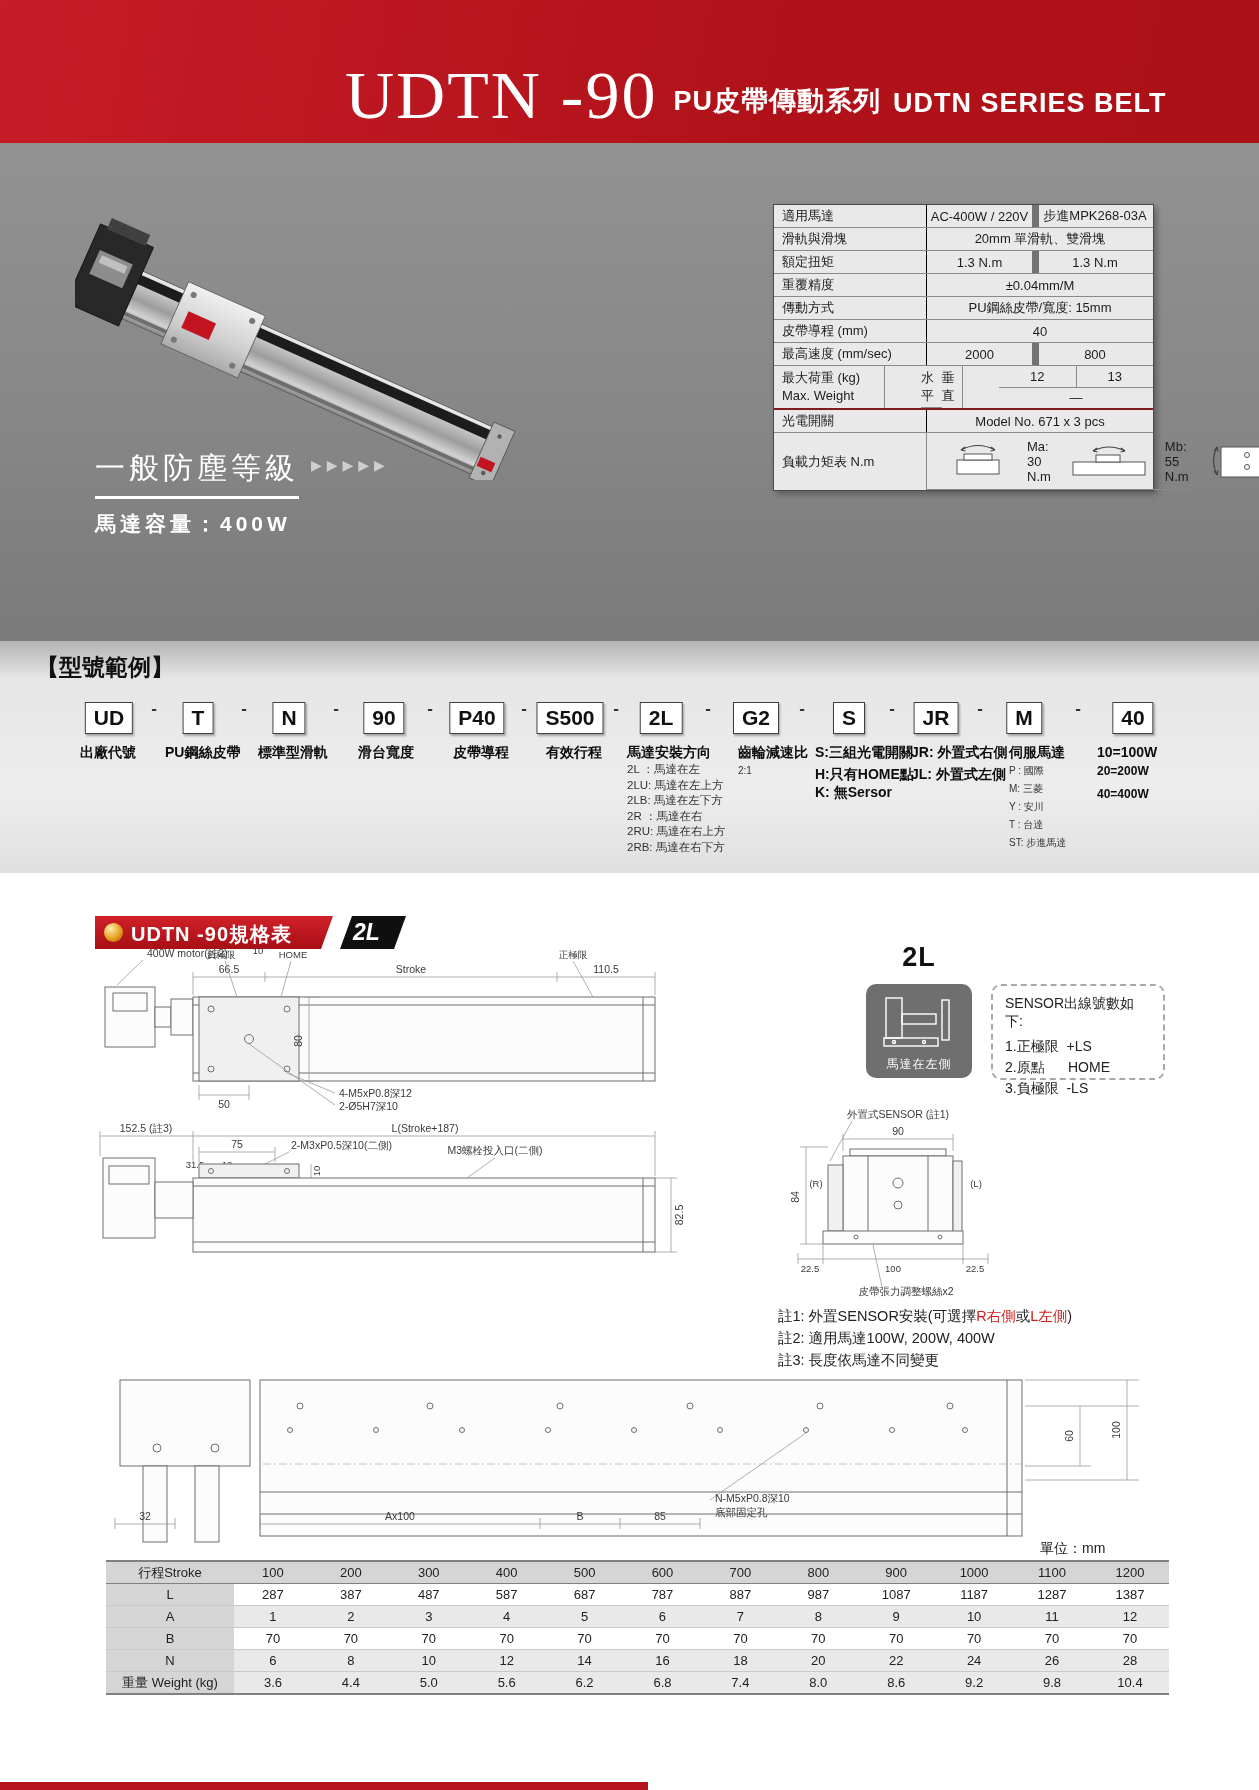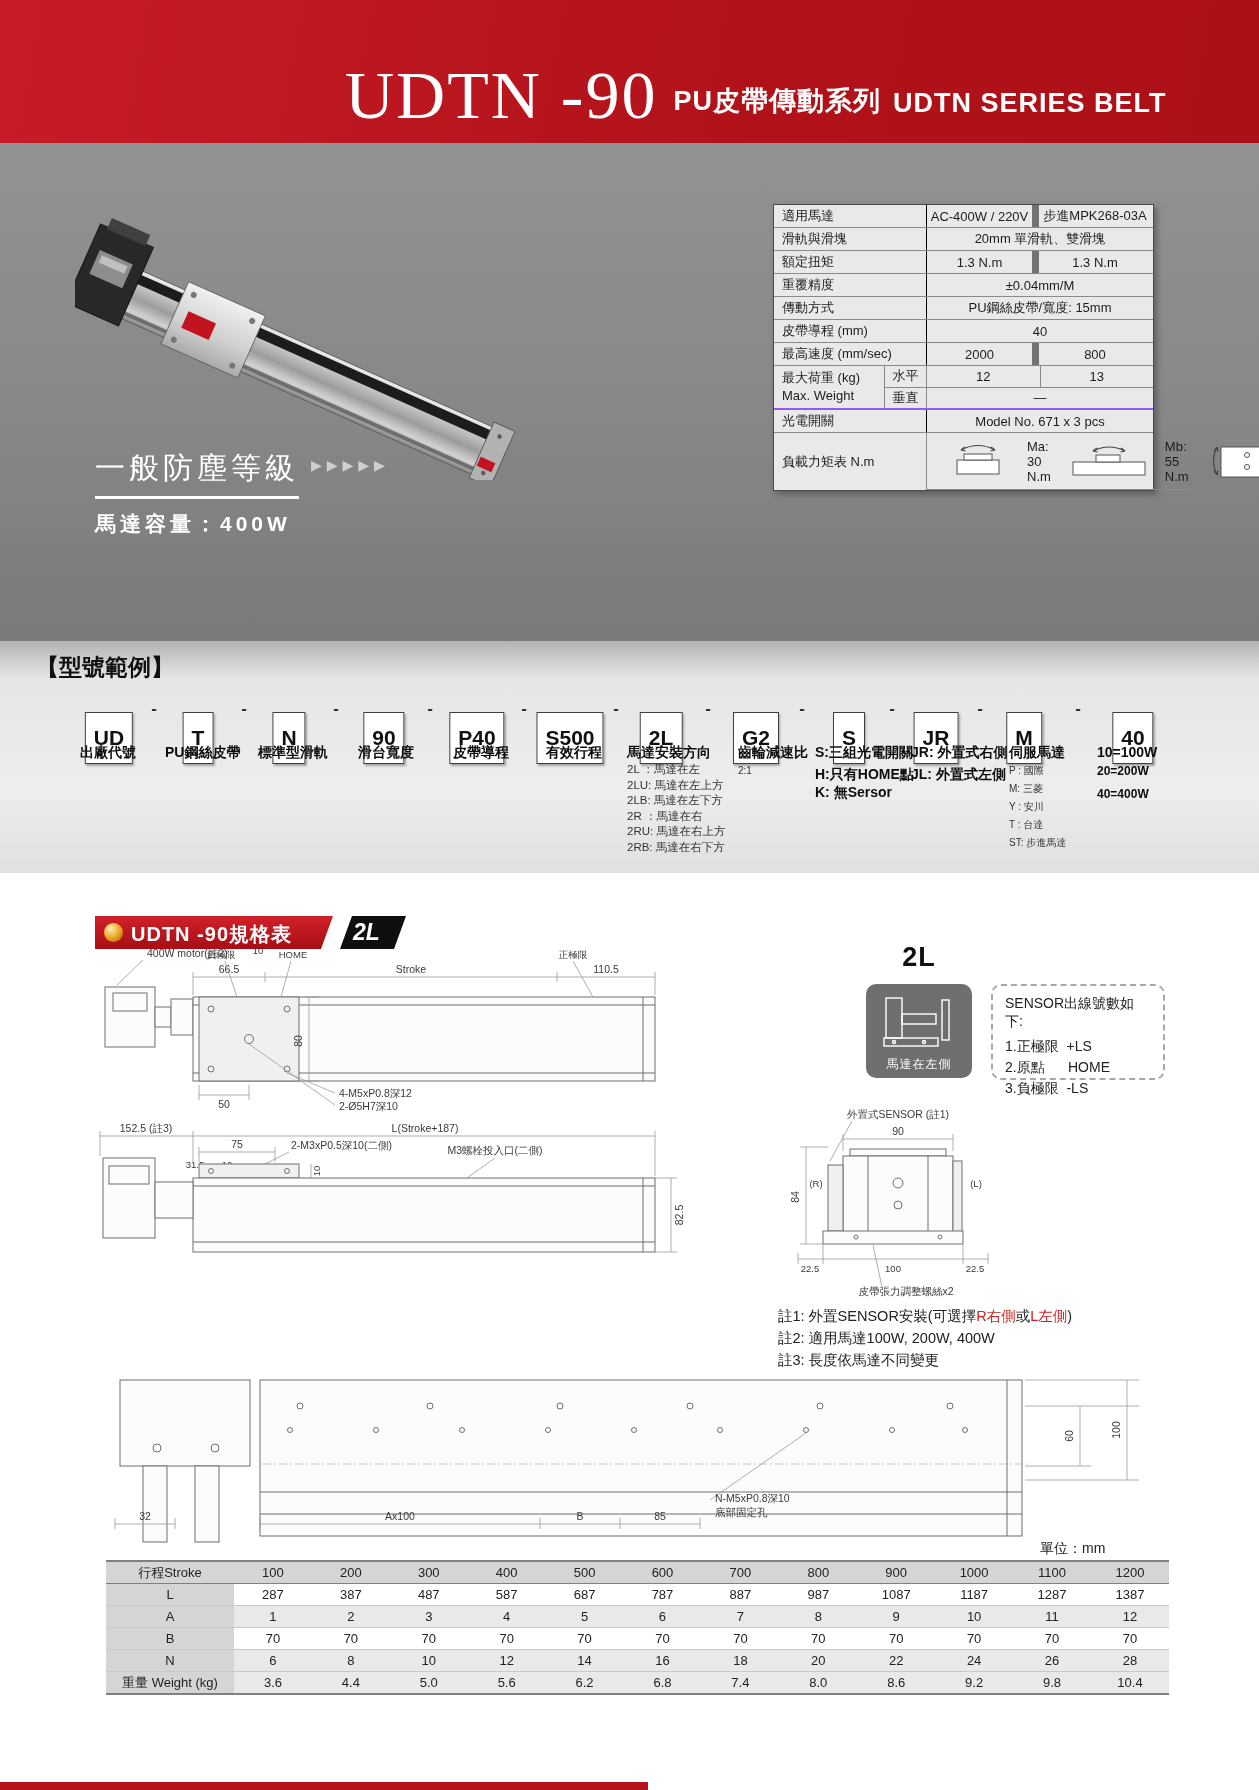--- a/index.html
+++ b/index.html
@@ -25,23 +25,23 @@
   .dust-cap{margin-top:11px;font-size:21px;font-weight:bold;letter-spacing:4px;}
 
   
   .spec{position:absolute;left:773px;top:204px;width:379px;background:#e9e9e9;
         border:1px solid #4a4a4a;font-size:13px;color:#1c1c1c;box-shadow:3px 3px 6px rgba(0,0,0,.3);}
   .sr{display:flex;border-bottom:1px solid #8a8a8a;height:23px;box-sizing:border-box;}
   .sl{width:153px;border-right:1px solid #000000;display:flex;align-items:center;padding-left:8px;box-sizing:border-box;flex:none;}
   .sv{width:112px;border-right:7px solid #737373;display:flex;align-items:center;justify-content:center;box-sizing:border-box;flex:none;}
   .sv:last-child{border-right:none;}
   .sspan{flex:1;display:flex;align-items:center;justify-content:center;}
-  .mw{display:flex;height:44px;border-bottom:2px solid #8b5cf6;box-sizing:border-box;}
+  .mw{display:flex;height:44px;border-bottom:2px solid #7f1d1d;box-sizing:border-box;gap:36px;}
   .mw-lbl{width:111px;border-right:1px solid #8a8a8a;display:flex;flex-direction:column;justify-content:center;padding-left:8px;box-sizing:border-box;flex:none;line-height:1.4;}
-  .mw-sub{width:42px;border-right:1px solid #8a8a8a;display:flex;flex-direction:column;flex:none;box-sizing:border-box;}
+  .mw-sub{width:42px;border-right:1px solid #8a8a8a;display:flex;flex-direction:row;flex:none;box-sizing:border-box;}
   .mw-sub div{flex:1;display:flex;align-items:center;justify-content:center;}
   .mw-sub div:first-child{border-bottom:1px solid #8a8a8a;}
   .mw-vals{flex:1;display:flex;flex-direction:column;}
   .mw-top{flex:1;display:flex;border-bottom:1px solid #8a8a8a;}
   .mw-top div{flex:1;display:flex;align-items:center;justify-content:center;}
   .mw-top div:first-child{border-right:1px solid #8a8a8a;}
   .mw-bot{flex:1;display:flex;align-items:center;justify-content:center;}
   .torq{display:flex;}
   .torq-lbl{width:153px;border-right:1px solid #8a8a8a;display:flex;align-items:center;padding-left:8px;box-sizing:border-box;flex:none;}
   .torq-rows{flex:1;display:flex;flex-direction:row;}
@@ -49,22 +49,22 @@
   .torq-row:last-child{border-bottom:none;}
   .torq-row svg{flex:none;}
   .tq{stroke:#555;fill:#ffffff;stroke-width:1;}
   .tqa{stroke:#444;fill:none;stroke-width:1.2;}
 
   
   .band-light{position:absolute;left:0;top:641px;width:1259px;height:232px;
               background:linear-gradient(180deg,#b3b3b3 0%,#e6e6e6 16%,#ededed 65%,#e0e0e0 100%);}
   .model-title{position:absolute;left:36px;top:652px;font-size:23px;font-weight:bold;color:#111;}
   .code-row{position:absolute;left:0;top:694px;width:1259px;height:36px;}
-  .mbox{position:absolute;top:18px;transform:translateX(-50%);background:#fff;border:1px solid #3f3f3f;
-        padding:13px 8px;font-weight:bold;font-size:21px;color:#101010;box-shadow:1.5px 1.5px 2px rgba(0,0,0,.3);}
+  .mbox{position:absolute;top:8px;transform:translateX(-50%);background:#fff;border:1px solid #3f3f3f;
+        padding:3px 8px;font-weight:bold;font-size:21px;color:#101010;box-shadow:1.5px 1.5px 2px rgba(0,0,0,.3);}
   .mdash{position:absolute;top:5px;transform:translateX(-50%);font-size:17px;font-weight:bold;color:#333;}
   .mcol{position:absolute;top:744px;font-size:13px;color:#222;}
   .mcol .t{font-size:14px;font-weight:bold;color:#0d0d0d;white-space:nowrap;}
   .mcol .line{font-size:11.5px;color:#333;line-height:15.5px;white-space:nowrap;}
   .mcol.big .t{margin-bottom:3px;}
   .mcol.big .line{font-size:14px;font-weight:bold;color:#0d0d0d;line-height:18px;}
   .mcol.wide .line{font-size:12px;font-weight:bold;color:#0d0d0d;line-height:23px;}
   .mcol.mid .line{font-size:10px;line-height:18px;}
 
   

